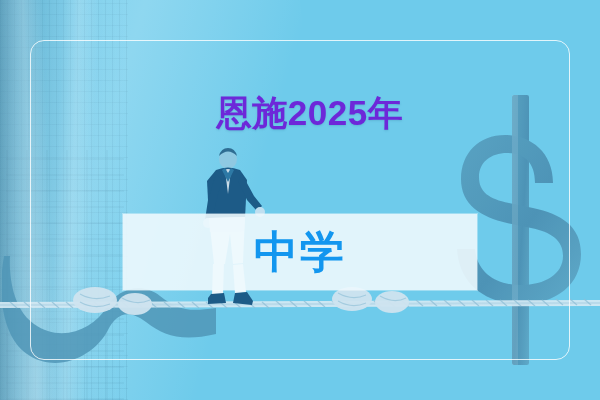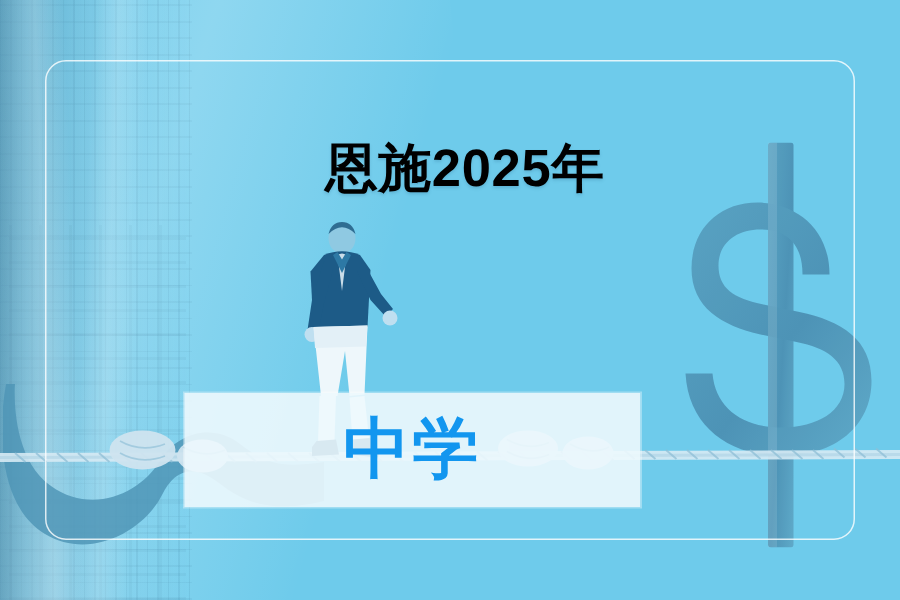--- a/index.html
+++ b/index.html
@@ -145,41 +145,40 @@
     position: absolute;
     left: 0;
     top: 88px;
     width: 600px;
     text-align: center;
     padding-left: 20px;
     box-sizing: border-box;
   }
   .title-line {
     display: block;
-    color: #000000;
+    color: #6d28d9;
     font-size: 35px;
     font-weight: bold;
     line-height: 50px;
     letter-spacing: 0.5px;
     text-shadow: 0 1px 2px rgba(60,130,165,0.30);
     white-space: nowrap;
   }
 
   .label-band {
     position: absolute;
     left: 123px;
     top: 214px;
-    width: 304px;
+    width: 354px;
     height: 76px;
     background: rgba(237,248,253,0.90);
     display: flex;
     align-items: center;
     justify-content: center;
     box-shadow: 0 0 0 1px rgba(255,255,255,0.35);
-    margin-top: 48px;
   }
   .label-text {
     font-size: 44px;
     font-weight: bold;
     color: #1296ef;
     letter-spacing: 2px;
     line-height: 1;
     white-space: nowrap;
   }
 </style>

